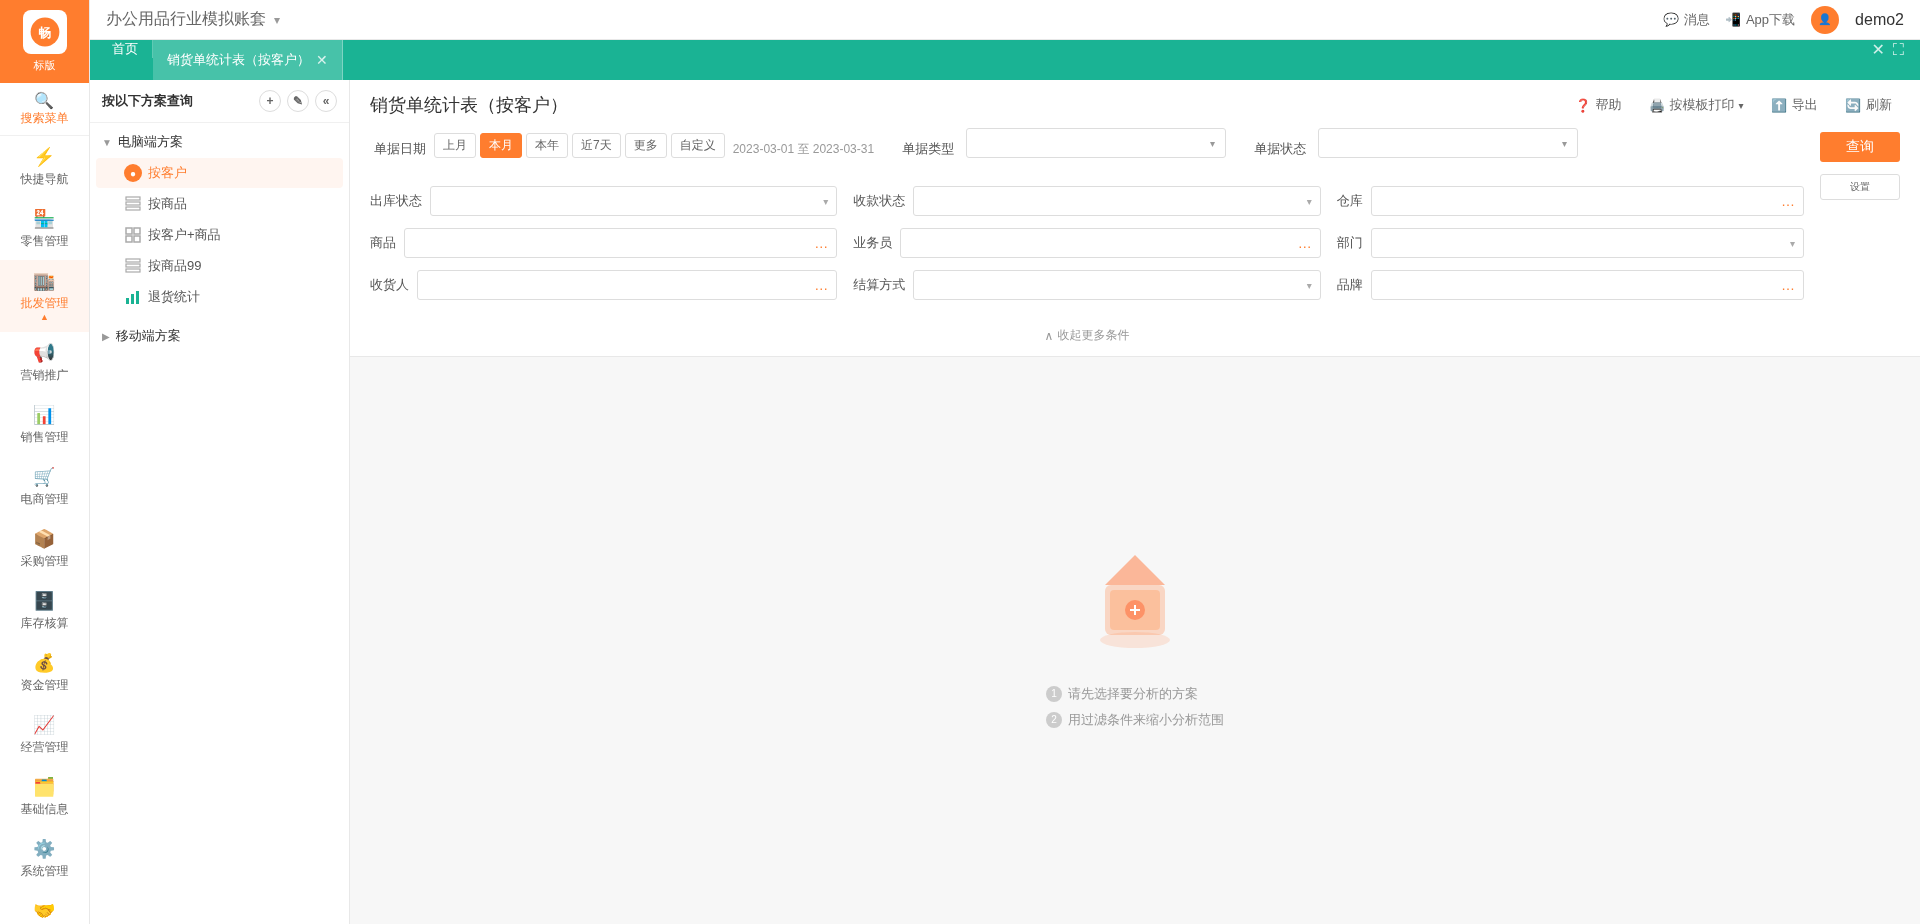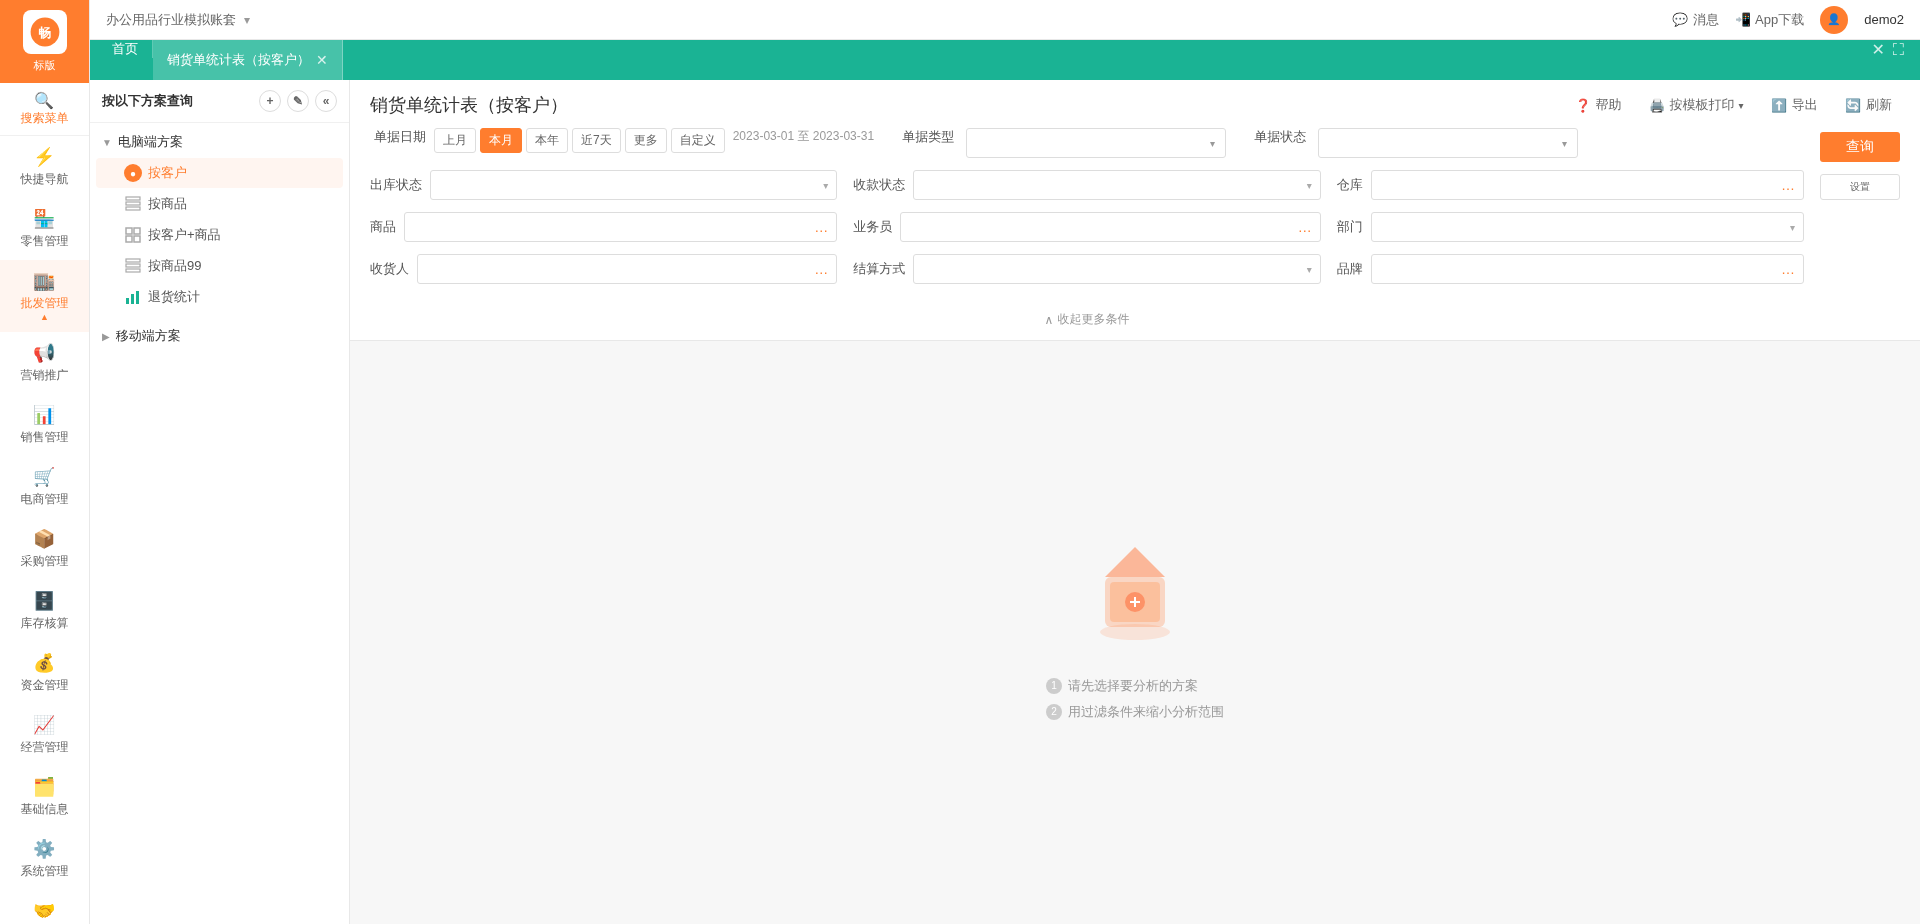--- a/index.html
+++ b/index.html
@@ -16,21 +16,21 @@
     .sidebar-item.active { color: #ff7d2e; background: #fff5f0; }
     .sidebar-item-icon { font-size: 18px; margin-bottom: 3px; }
     .sidebar-search { padding: 8px 5px; text-align: center; color: #ff7d2e; font-size: 12px; cursor: pointer; border-bottom: 1px solid #f0f0f0; width: 100%; }
 
     
     .main { flex: 1; display: flex; flex-direction: column; overflow: hidden; }
 
     
     .top-header { height: 40px; background: #fff; border-bottom: 1px solid #e8e8e8; display: flex; align-items: center; justify-content: space-between; padding: 0 16px; flex-shrink: 0; }
     .header-left { display: flex; align-items: center; gap: 8px; }
-    .header-title { font-size: 13px; color: #666; }
+    .header-title { font-size: 16px; color: #666; }
     .header-dropdown { font-size: 12px; color: #999; cursor: pointer; }
     .header-right { display: flex; align-items: center; gap: 16px; }
     .header-btn { display: flex; align-items: center; gap: 4px; color: #666; font-size: 13px; cursor: pointer; }
     .user-avatar { width: 28px; height: 28px; border-radius: 50%; background: #ff7d2e; display: flex; align-items: center; justify-content: center; color: #fff; font-size: 11px; cursor: pointer; overflow: hidden; }
 
     
     .tab-bar { height: 40px; background: #1ab394; display: flex; align-items: flex-start; flex-shrink: 0; padding: 0 8px; }
     .tab-item { height: 40px; display: flex; align-items: center; padding: 0 14px; color: #fff; font-size: 13px; cursor: pointer; border-right: 1px solid rgba(255,255,255,0.3); }
     .tab-item.active { background: rgba(255,255,255,0.2); }
     .tab-item .tab-close { margin-left: 6px; font-size: 14px; opacity: 0.8; }
@@ -171,21 +171,21 @@
         <span>💬</span>
         <span>消息</span>
       </div>
       <div class="header-btn">
         <span>📲</span>
         <span>App下载</span>
       </div>
       <div class="user-avatar">
         <span>👤</span>
       </div>
-      <span style="font-size:13px;color:#333;">demo2</span>
+      <span style="font-size:16px;color:#333;">demo2</span>
     </div>
   </div>
 
   <div class="tab-bar">
     <div class="tab-home">
       <span>首页</span>
     </div>
     <div class="tab-item active">
       <span>销货单统计表（按客户）</span>
       <span class="tab-close">✕</span>
@@ -291,21 +291,21 @@
             <div class="page-action-btn">
               <span>🔄</span>
               <span>刷新</span>
             </div>
           </div>
         </div>
 
         <div style="display:flex;align-items:flex-start;gap:16px;">
           <div style="flex:1;">
 
-            <div style="display:flex;align-items:flex-start;margin-bottom:12px;gap:8px;">
+            <div style="display:flex;align-items:flex-end;margin-bottom:28px;gap:8px;">
               <span class="fr-label" style="font-size:13px;color:#555;min-width:56px;text-align:right;">单据日期</span>
               <div class="filter-date-group">
                 <button class="filter-date-btn">上月</button>
                 <button class="filter-date-btn active">本月</button>
                 <button class="filter-date-btn">本年</button>
                 <button class="filter-date-btn">近7天</button>
                 <button class="filter-date-btn">更多</button>
                 <button class="filter-date-btn">自定义</button>
               </div>
               <span style="font-size:12px;color:#999;">2023-03-01 至 2023-03-31</span>

